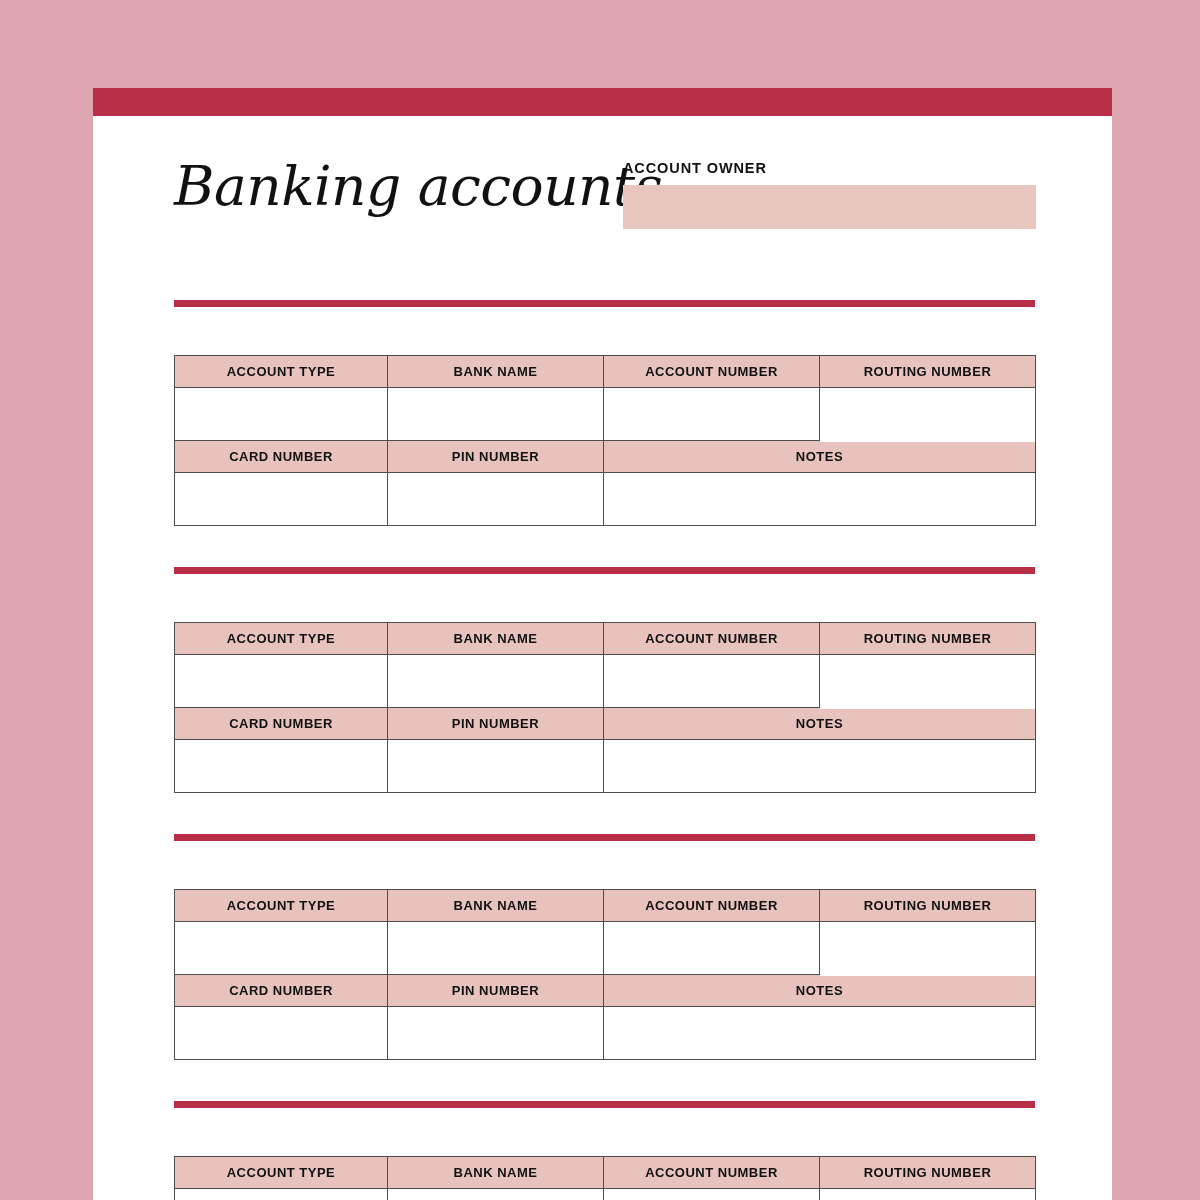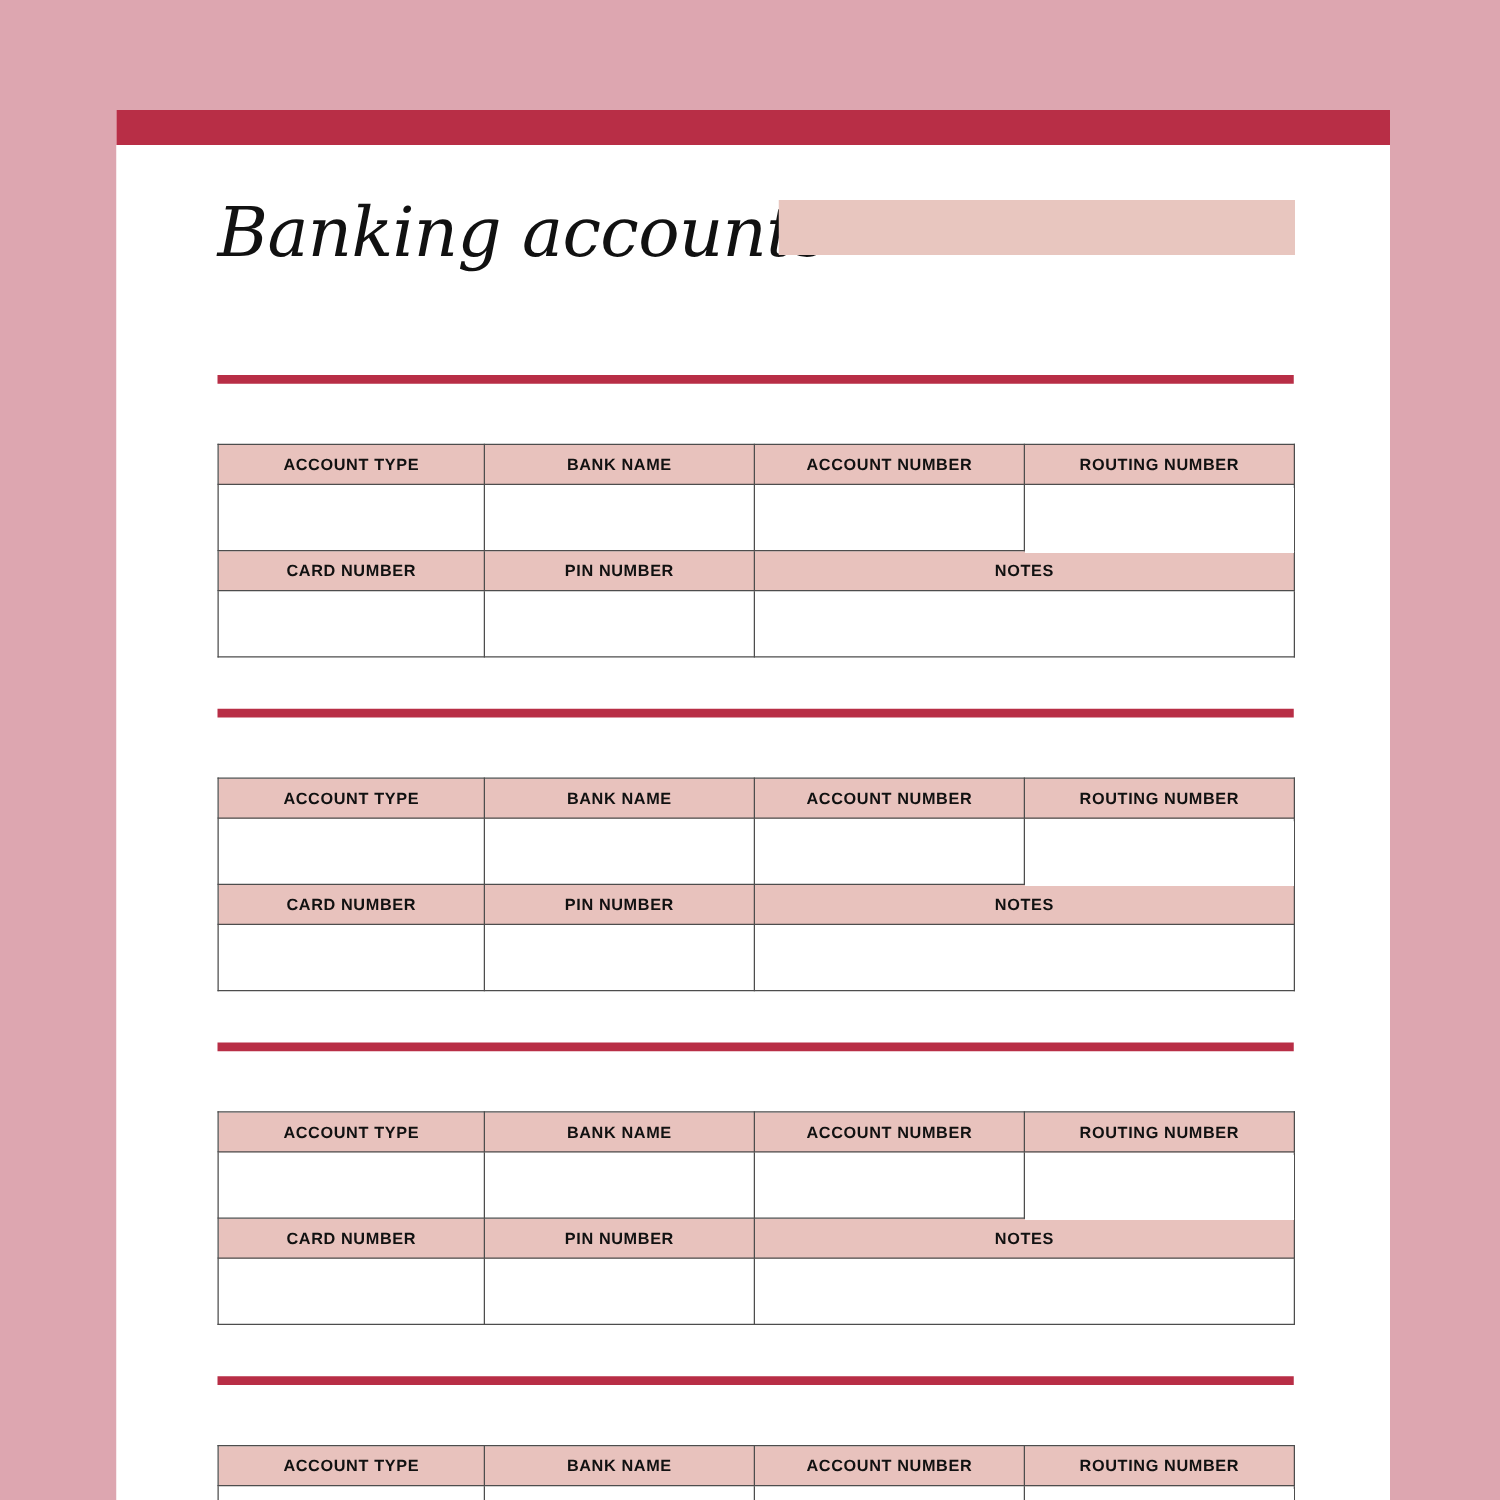--- a/index.html
+++ b/index.html
@@ -155,20 +155,21 @@
 
   <div class="sheet">
 
     <div class="top-banner"></div>
 
     <div class="header-zone">
 
       <div class="doc-title">Banking accounts</div>
 
       <div class="owner-block">
+        <div class="owner-label">ACCOUNT OWNER</div>
         <input class="owner-input" type="text" value="" style="">
       </div>
 
     </div>
 
     <div class="account-block" style="top: 212px;">
       <div class="accent-bar"></div>
       <table class="acct-table">
         <colgroup>
             <col class="c1">

